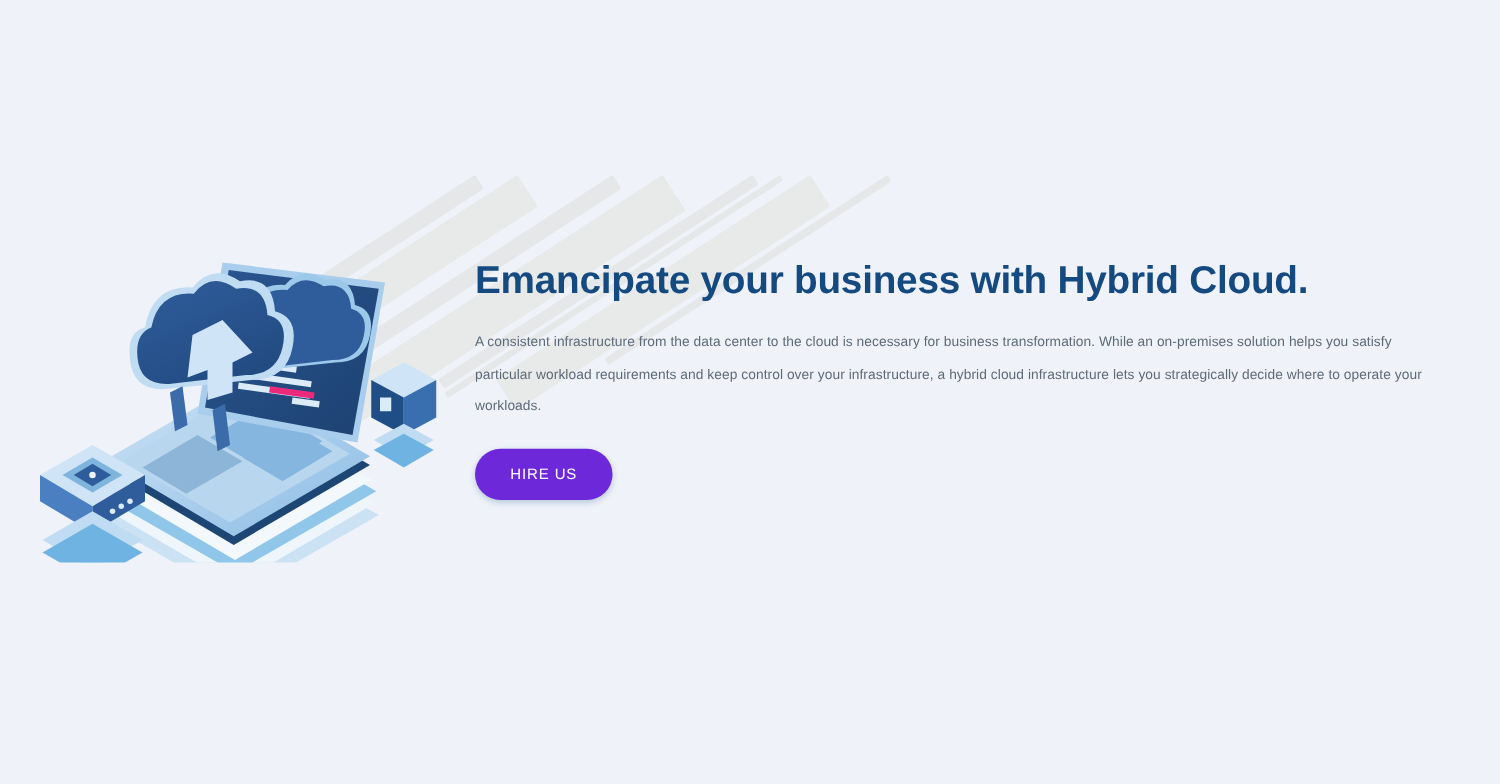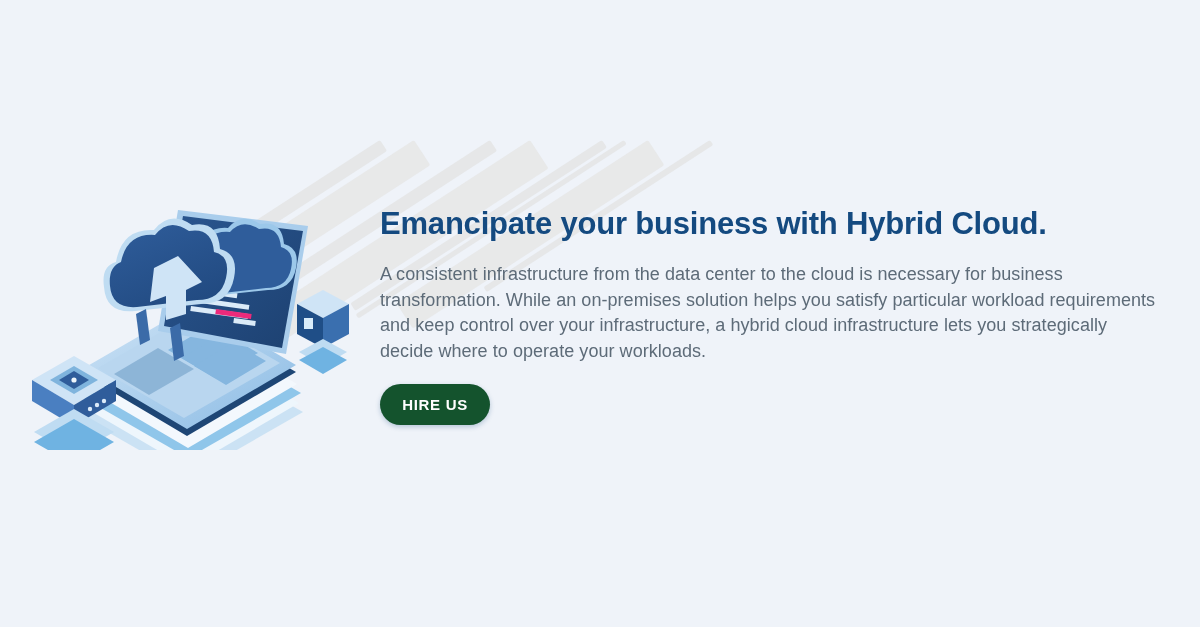--- a/index.html
+++ b/index.html
@@ -63,45 +63,44 @@
     font-size: 31px;
     line-height: 40px;
     font-weight: 700;
     letter-spacing: -0.2px;
     color: #144a80;
     white-space: nowrap;
   }
   .body-copy {
     margin: 18px 0 0 0;
     width: 782px;
-    font-size: 18px;
+    font-size: 11px;
     line-height: 25.5px;
     color: #5d6b78;
     letter-spacing: 0.05px;
   }
   .cta-wrap {
     margin-top: 20px;
   }
   .cta-button {
     display: inline-flex;
     align-items: center;
     justify-content: center;
     min-width: 110px;
     height: 41px;
     padding: 0 20px;
     border: none;
     border-radius: 21px;
-    background: #14532d;
+    background: #6d28d9;
     color: #ffffff;
     font-family: "Liberation Sans", sans-serif;
-    font-size: 15px;
+    font-size: 12px;
     letter-spacing: 0.7px;
     cursor: pointer;
     box-shadow: 0 2px 5px rgba(13,67,119,0.25);
-    font-weight: bold;
   }
 </style>
 </head>
 <body>
 
 <div class="hero">
 
   <div class="watermark" id="watermark">
       <div class="stripe thin" style="left: 0px; top: 0px; width: 13px; height: 270px;"></div>
       <div class="stripe" style="left: 34px; top: 0px; width: 30px; height: 300px;"></div>

